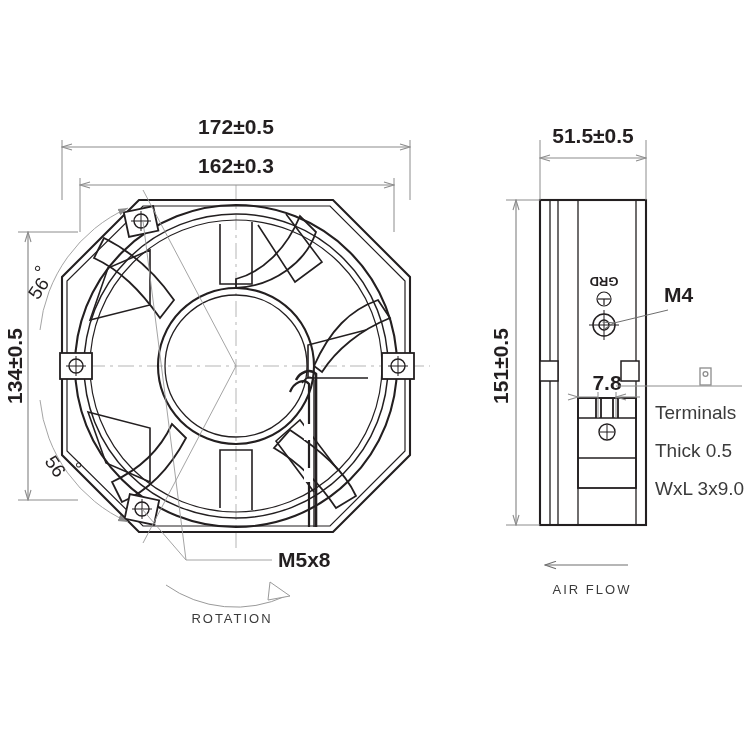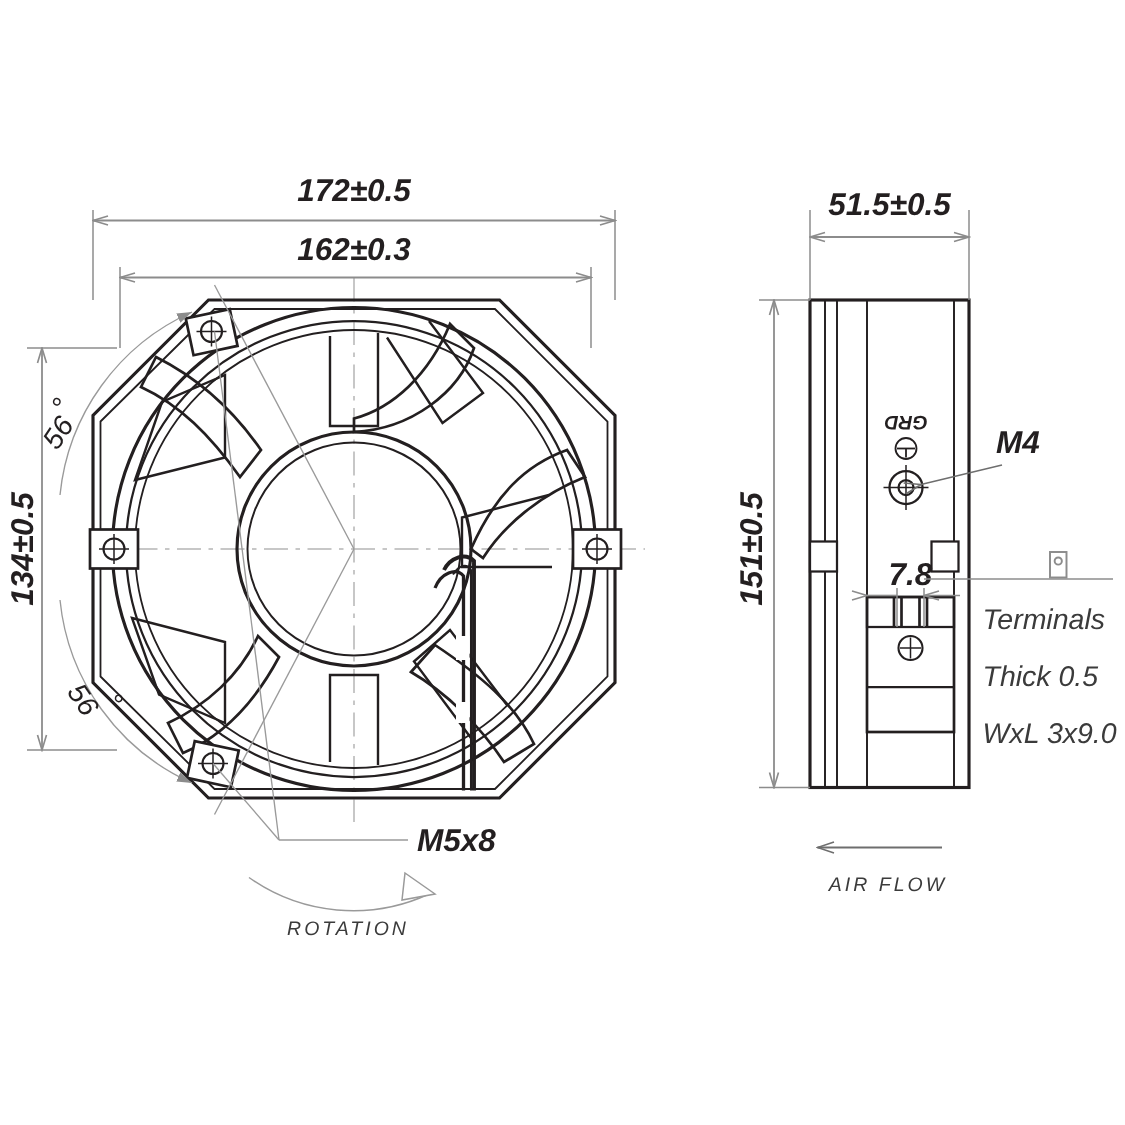--- a/index.html
+++ b/index.html
@@ -1,18 +1,18 @@
 <!DOCTYPE html>
 <html><head>
 <meta charset="utf-8">
 <style>
   html,body{margin:0;padding:0;background:#ffffff;}
   body{width:750px;height:750px;overflow:hidden;
        font-family:"Liberation Sans", sans-serif;color:#231f20;}
-  #stage{position:relative;width:692px;height:750px;font-style:italic;}
+  #stage{position:relative;width:692px;height:750px;}
   svg{display:block;}
   .dimtxt-b{font-family:"Liberation Sans",sans-serif;font-size:21px;font-weight:bold;fill:#231f20;}
   .notetxt{font-family:"Liberation Sans",sans-serif;font-size:19px;fill:#3b3b3b;}
   .smalltxt{font-family:"Liberation Sans",sans-serif;font-size:13px;fill:#3b3b3b;letter-spacing:2px;}
   .angtxt{font-family:"Liberation Sans",sans-serif;font-size:19px;fill:#231f20;}
   .grdtxt{font-family:"Liberation Sans",sans-serif;font-size:13px;font-weight:bold;fill:#231f20;}
 </style>
 </head>
 <body>
 

